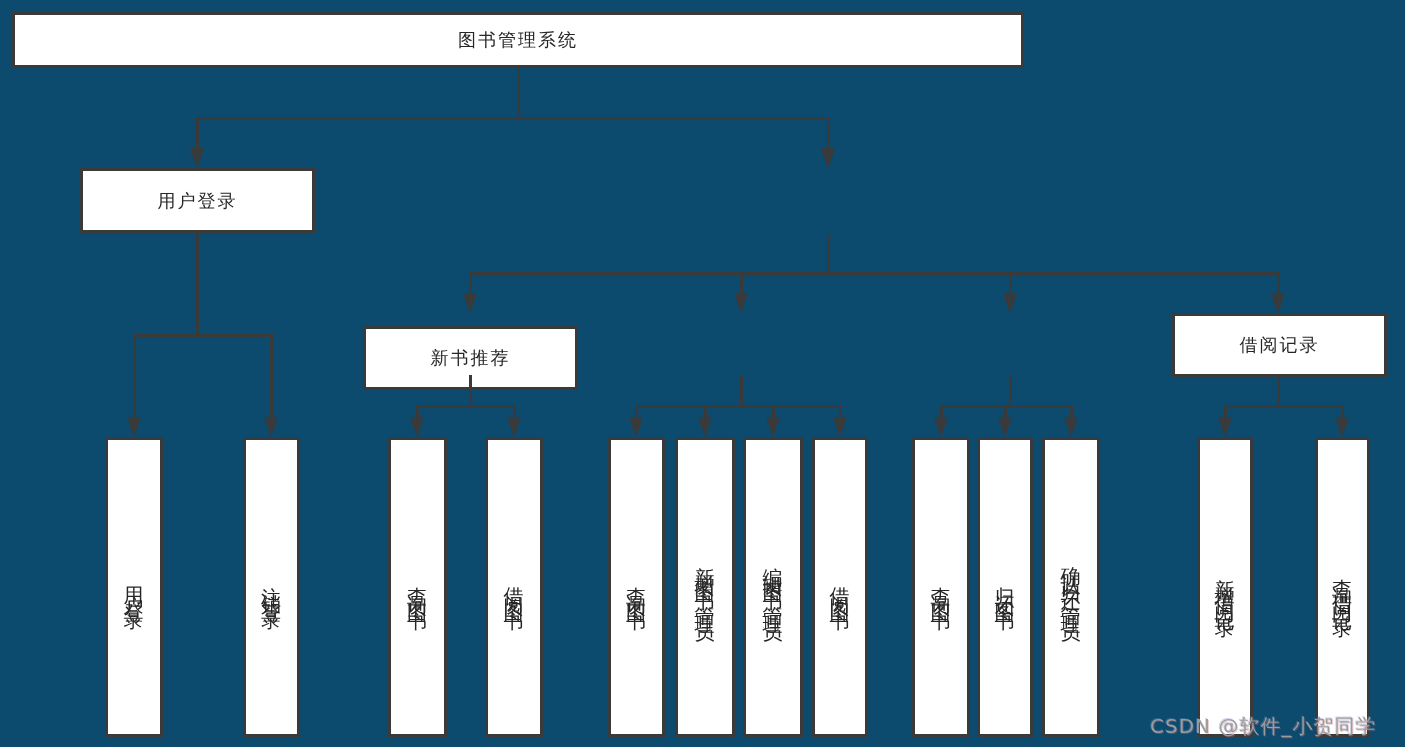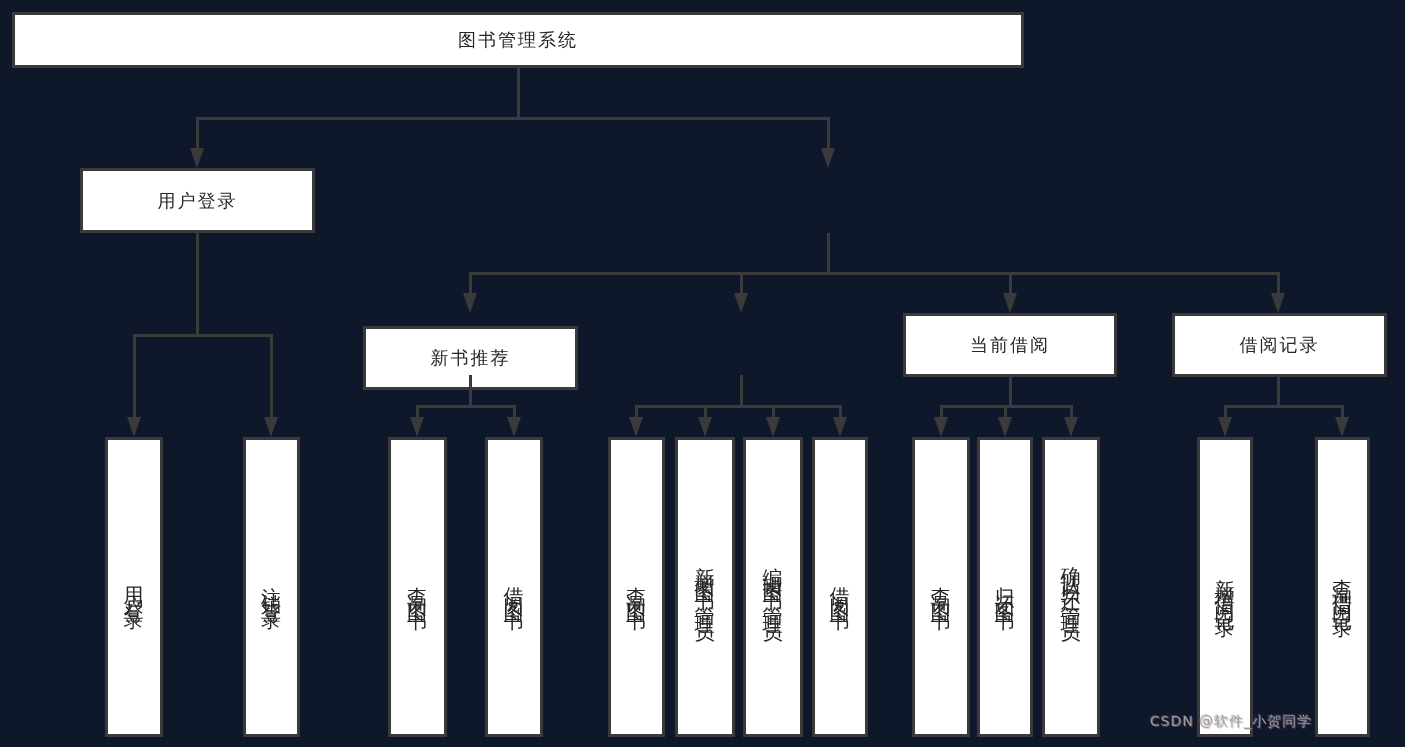--- a/index.html
+++ b/index.html
@@ -3,21 +3,21 @@
 <meta charset="utf-8">
 <style>
   * { margin: 0; padding: 0; box-sizing: border-box; }
   html, body { background: #ffffff; }
   body { font-family: "DejaVu Sans", "Liberation Sans", sans-serif; }
 
   .canvas {
     position: relative;
     width: 1405px;
     height: 747px;
-    background: #0f172a;
+    background: #0c4a6e;
     overflow: hidden;
   }
 
   
   .box {
     position: absolute;
     background: #ffffff;
     border: 3px solid #3a3a3a;
     display: flex;
     align-items: center;
@@ -47,21 +47,21 @@
     width: 0; height: 0;
     border-left: 7px solid transparent;
     border-right: 7px solid transparent;
     border-top: 20px solid #3a3a3a;
   }
 
   .watermark {
     position: absolute;
     left: 1150px;
     top: 713px;
-    font-size: 14px;
+    font-size: 20px;
     color: #9c9c9c;
     letter-spacing: 1px;
     white-space: nowrap;
     text-shadow: 1px 1px 0 rgba(205,120,120,0.35), -1px -1px 0 rgba(120,140,205,0.35);
     z-index: 5;
   }
 </style>
 </head>
 <body>
 
@@ -96,23 +96,20 @@
   <div class="vline" style="left:740px; top:272px; height:23px;"></div>
   <div class="vline" style="left:1009px; top:272px; height:23px;"></div>
   <div class="vline" style="left:1277px; top:272px; height:23px;"></div>
   <div class="arrow" style="left:463px; top:293px;"></div>
   <div class="arrow" style="left:734px; top:293px;"></div>
   <div class="arrow" style="left:1003px; top:293px;"></div>
   <div class="arrow" style="left:1271px; top:293px;"></div>
 
   <div class="box h" style="left:363px; top:326px; width:215px; height:64px;">
     <span>新书推荐</span>
-  </div>
-  <div class="box h" style="left:903px; top:313px; width:214px; height:64px;">
-    <span>当前借阅</span>
   </div>
   <div class="box h" style="left:1172px; top:313px; width:215px; height:64px;">
     <span>借阅记录</span>
   </div>
 
   <div class="vline" style="left:469px; top:375px; height:32px;"></div>
   <div class="hline" style="left:416px; top:405px; width:100px;"></div>
   <div class="vline" style="left:416px; top:405px; height:14px;"></div>
   <div class="vline" style="left:513px; top:405px; height:14px;"></div>
   <div class="arrow" style="left:410px; top:417px;"></div>

